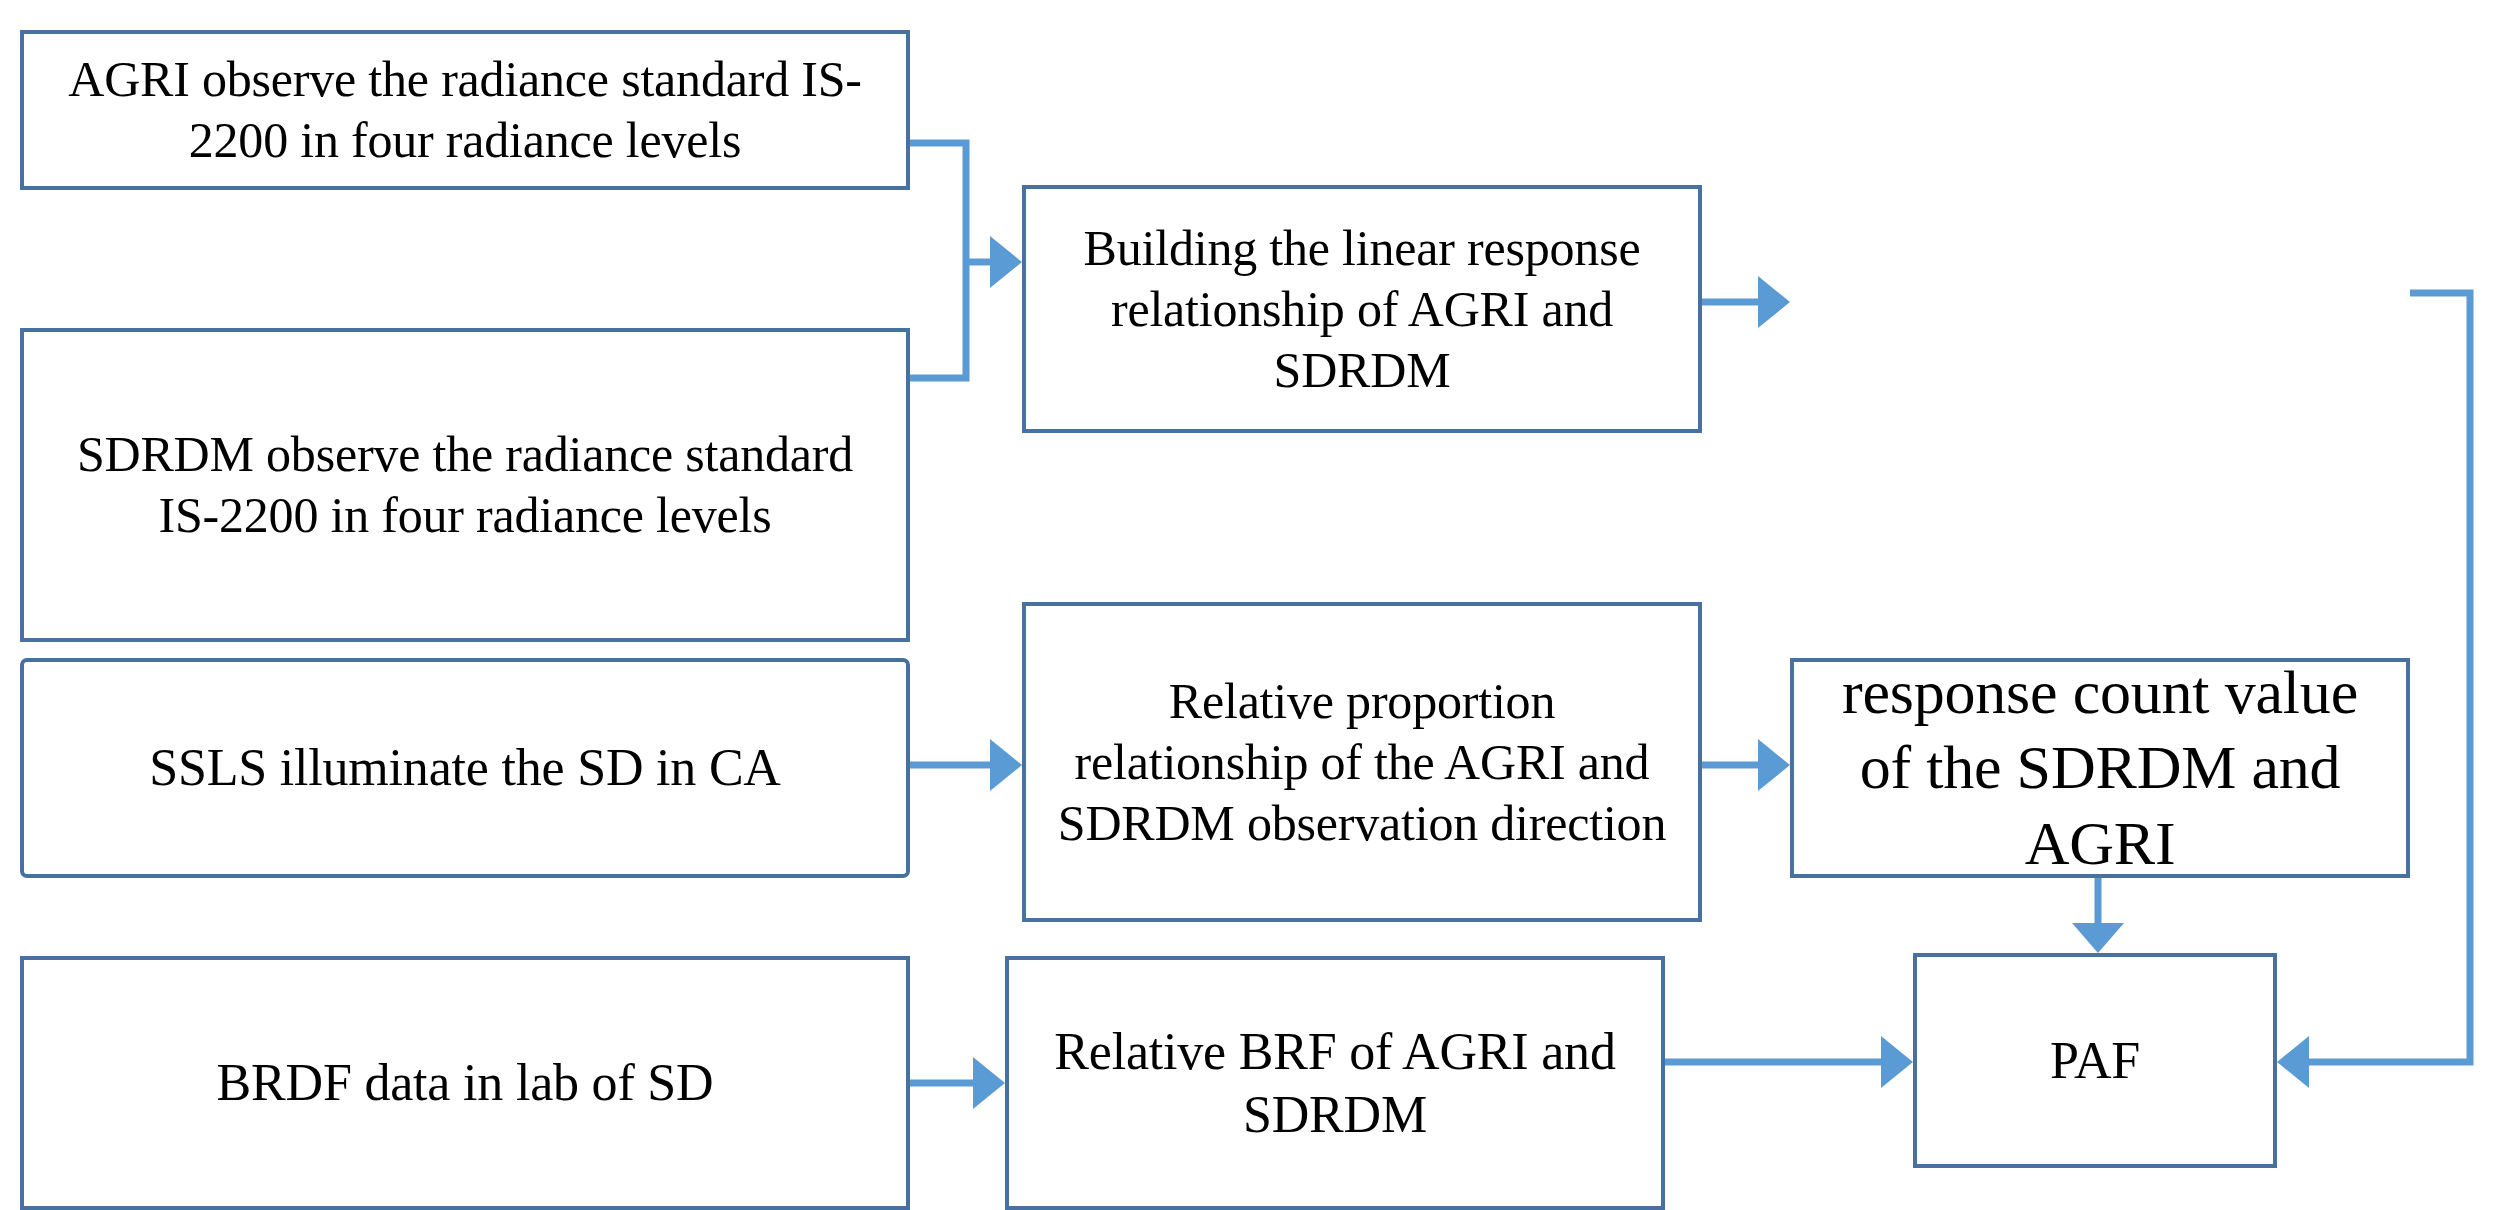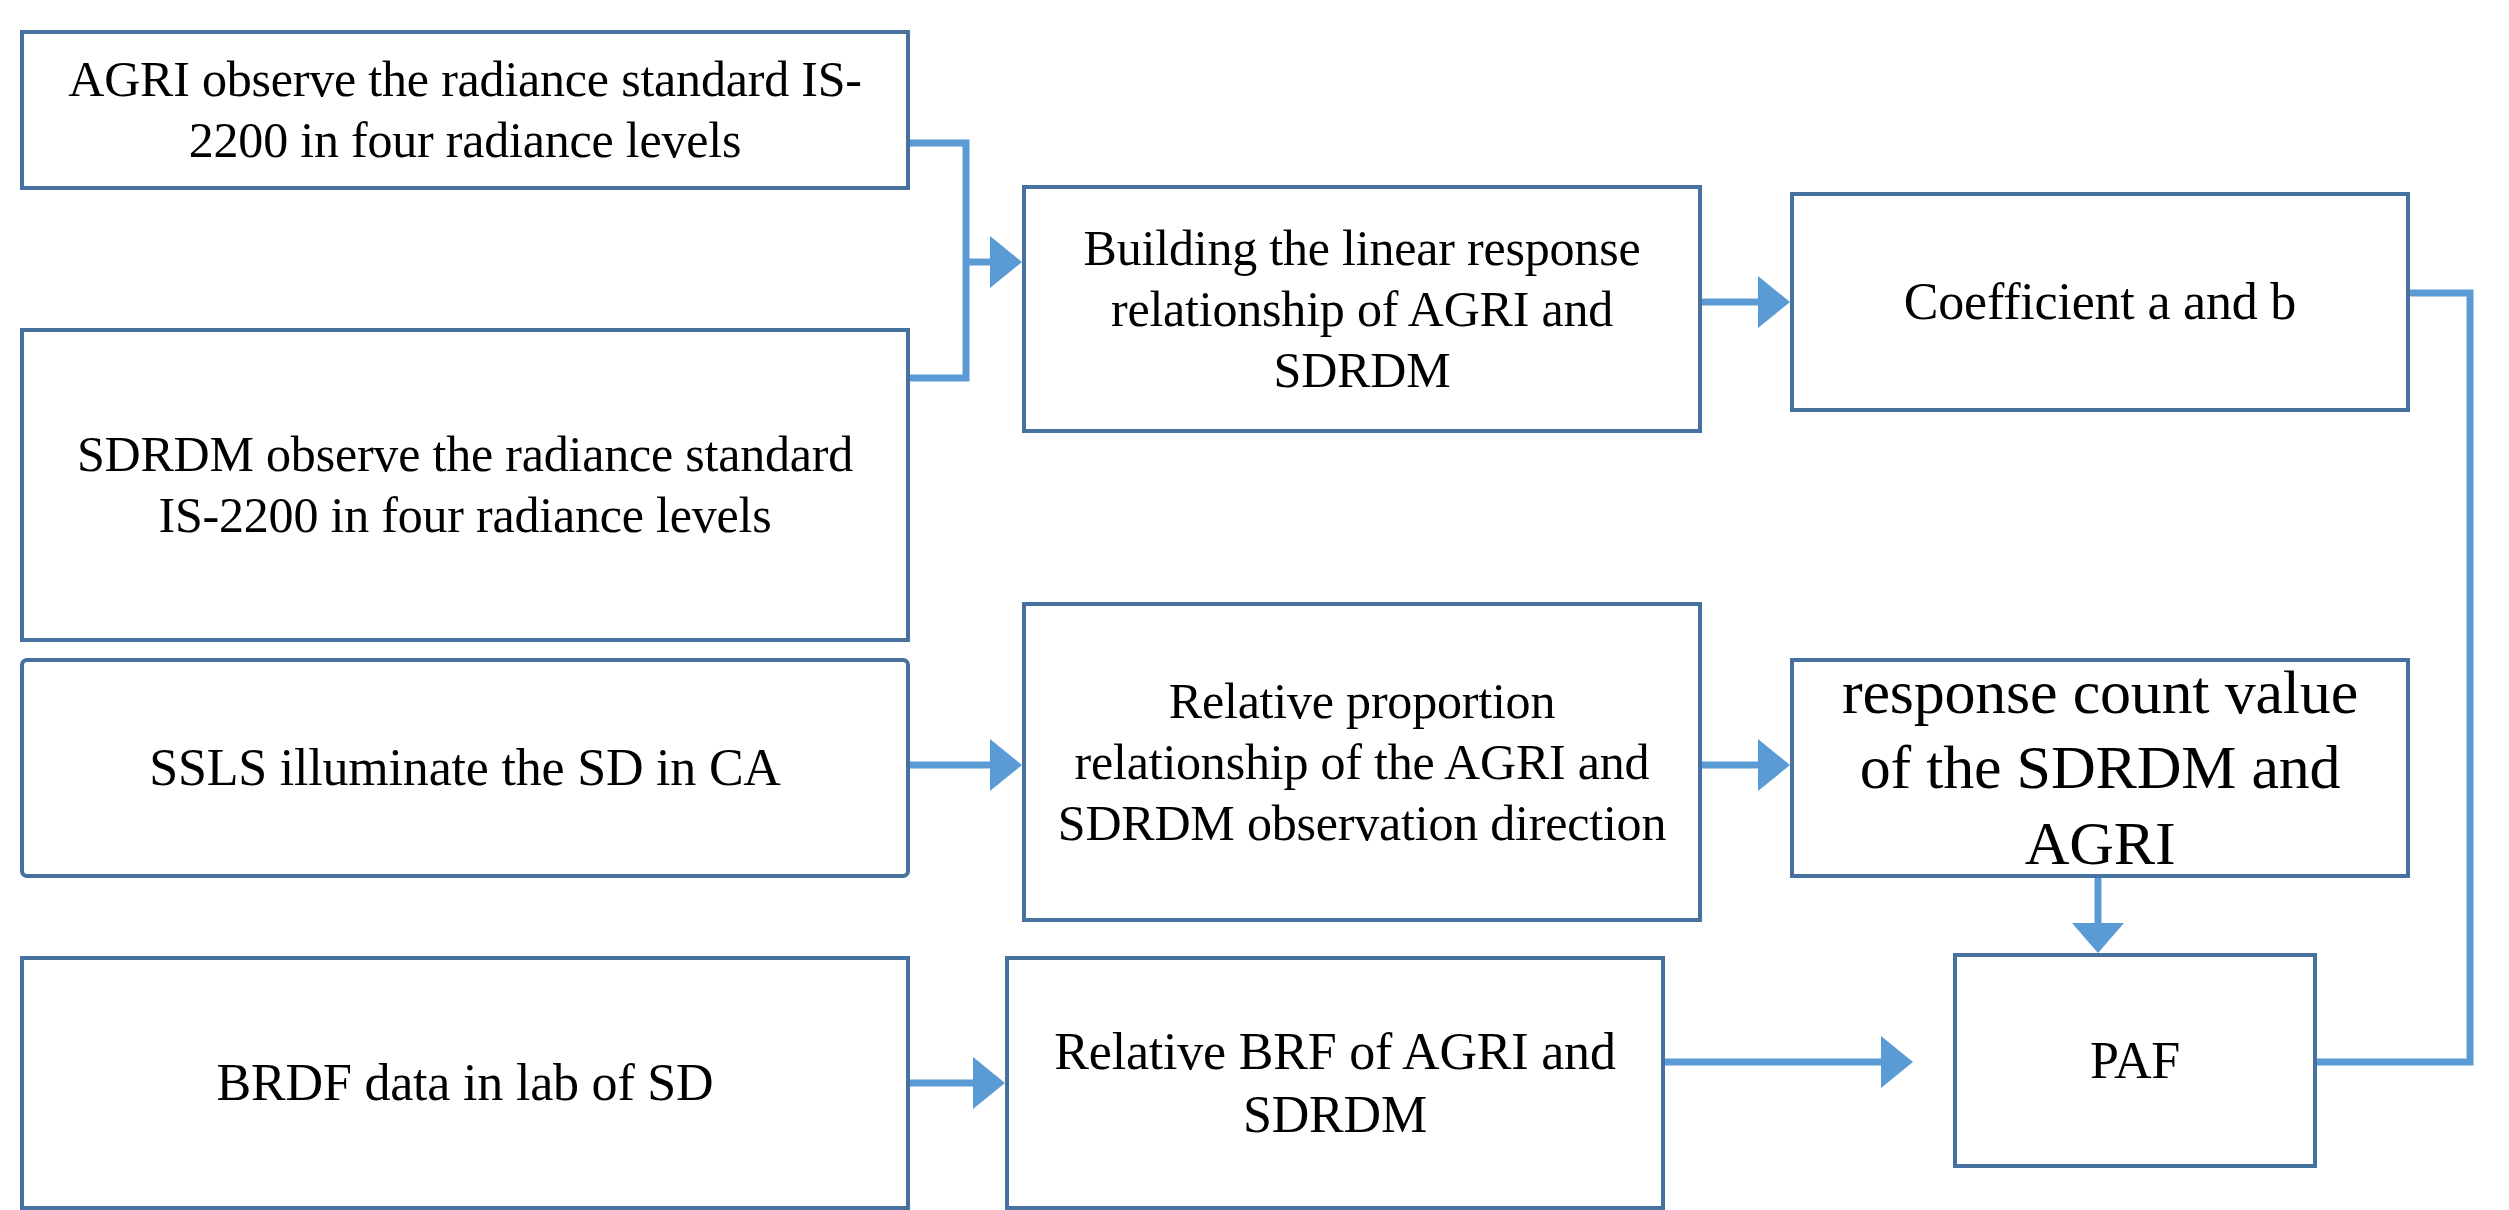--- a/index.html
+++ b/index.html
@@ -113,23 +113,20 @@
   </div>
 
   <div class="node" style="left:20px; top:328px; width:890px; height:314px; font-size:50px;">
     <span class="node-text">SDRDM observe  the radiance standard IS-2200  in four radiance levels</span>
   </div>
 
   <div class="node" style="left:1022px; top:185px; width:680px; height:248px; font-size:50px;">
     <span class="node-text">Building the linear response relationship of AGRI and SDRDM</span>
   </div>
 
-  <div class="node" style="left:1790px; top:192px; width:620px; height:220px; font-size:52px;">
-    <span class="node-text">Coefficient a and b</span>
-  </div>
 
   <div class="node" style="left:20px; top:658px; width:890px; height:220px; font-size:52px;border-radius:7px;">
     <span class="node-text">SSLS illuminate the SD in CA</span>
   </div>
 
   <div class="node" style="left:1022px; top:602px; width:680px; height:320px; font-size:50px;">
     <span class="node-text">Relative proportion relationship of the AGRI and SDRDM observation direction</span>
   </div>
 
   <div class="node" style="left:1790px; top:658px; width:620px; height:220px; font-size:62px;">
@@ -137,17 +134,17 @@
   </div>
 
   <div class="node" style="left:1005px; top:956px; width:660px; height:254px; font-size:52px;">
     <span class="node-text">Relative BRF of AGRI and SDRDM</span>
   </div>
 
   <div class="node" style="left:20px; top:956px; width:890px; height:254px; font-size:52px;">
     <span class="node-text">BRDF data in lab of SD</span>
   </div>
 
-  <div class="node" style="left:1913px; top:953px; width:364px; height:215px; font-size:52px;margin-left:40px;">
+  <div class="node" style="left:1913px; top:953px; width:364px; height:215px; font-size:52px;">
     <span class="node-text">PAF</span>
   </div>
 
 </div>
 
 </body></html>

